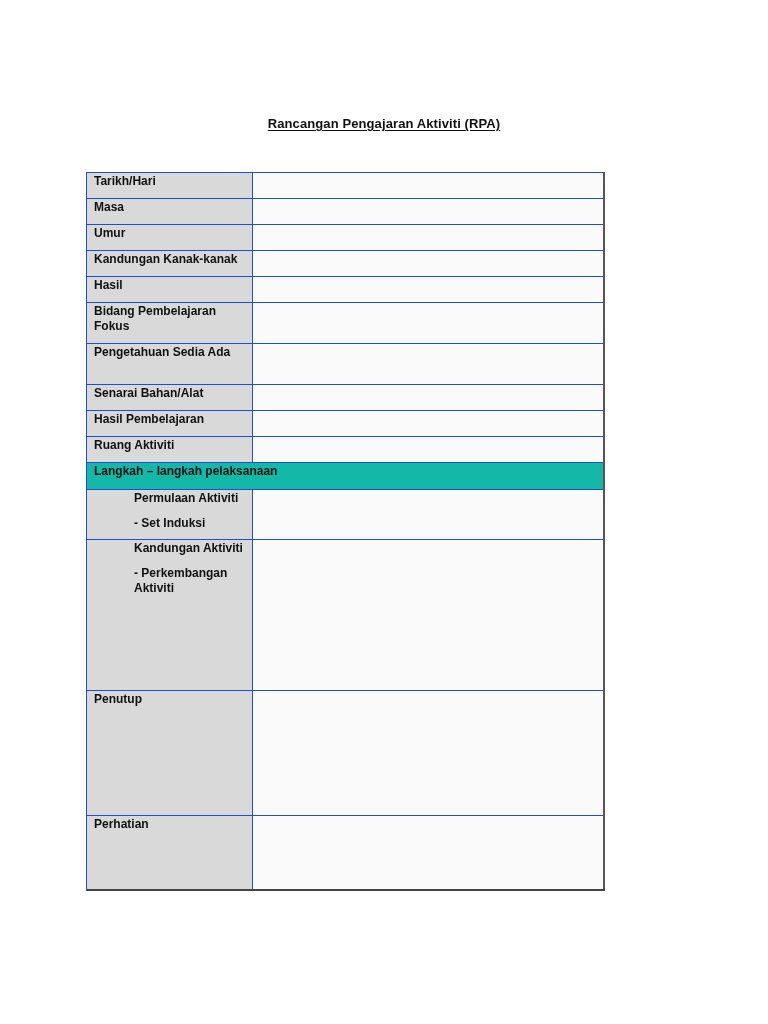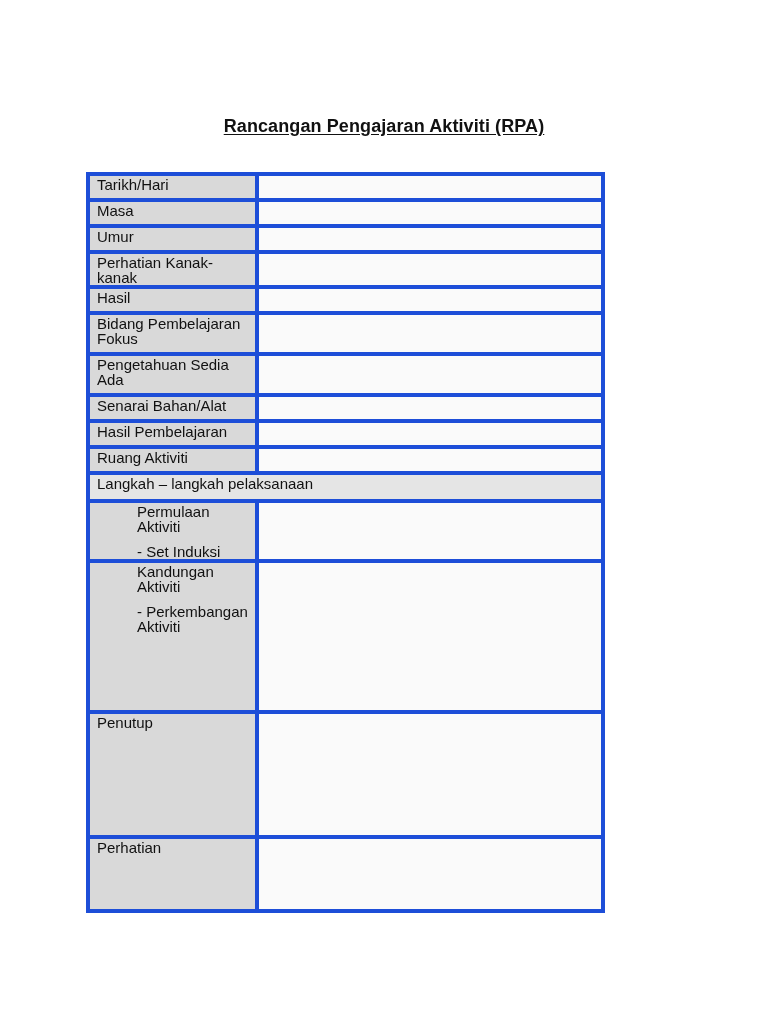--- a/index.html
+++ b/index.html
@@ -14,54 +14,54 @@
       overflow: hidden;
       font-family: "Liberation Sans", sans-serif;
       color: #111111;
     }
     .page-title {
       position: absolute;
       left: 0;
       top: 116px;
       width: 768px;
       text-align: center;
-      font-size: 18px;
+      font-size: 13px;
       font-weight: bold;
       text-decoration: underline;
       text-underline-offset: 2px;
       letter-spacing: 0.1px;
     }
     .form-table {
       position: absolute;
       left: 86px;
       top: 172px;
       width: 519px;
       border-collapse: collapse;
       table-layout: fixed;
       border-right: 2px solid #555;
       border-bottom: 2px solid #444;
     }
     .form-table td {
-      border: 4px solid #1d4ed8;
+      border: 1px solid #1d4ed8;
       vertical-align: top;
       padding: 0;
-      font-size: 15px;
-      font-weight: normal;
+      font-size: 12px;
+      font-weight: bold;
       line-height: 15px;
     }
     .form-table td.label-cell {
       background: #d9d9d9;
       width: 152px;
       padding: 1px 6px 0 7px;
     }
     .form-table td.value-cell {
       background: #fafafa;
     }
     .form-table td.full-cell {
-      background: #e5e5e5;
+      background: #14b8a6;
       padding: 1px 6px 8px 7px;
     }
     .label-line { display: block; padding-left: 40px; }
     .label-gap { display: block; height: 10px; }
   </style>
 </head>
 <body>
 
 <div class="page-title">Rancangan Pengajaran Aktiviti (RPA)</div>
 
@@ -73,21 +73,21 @@
     </tr>
     <tr style="height:26px">
       <td class="label-cell">Masa</td>
       <td class="value-cell"></td>
     </tr>
     <tr style="height:26px">
       <td class="label-cell">Umur</td>
       <td class="value-cell"></td>
     </tr>
     <tr style="height:26px">
-      <td class="label-cell">Perhatian Kanak-kanak</td>
+      <td class="label-cell">Kandungan Kanak-kanak</td>
       <td class="value-cell"></td>
     </tr>
     <tr style="height:26px">
       <td class="label-cell">Hasil</td>
       <td class="value-cell"></td>
     </tr>
     <tr style="height:41px">
       <td class="label-cell">Bidang Pembelajaran Fokus</td>
       <td class="value-cell"></td>
     </tr>

